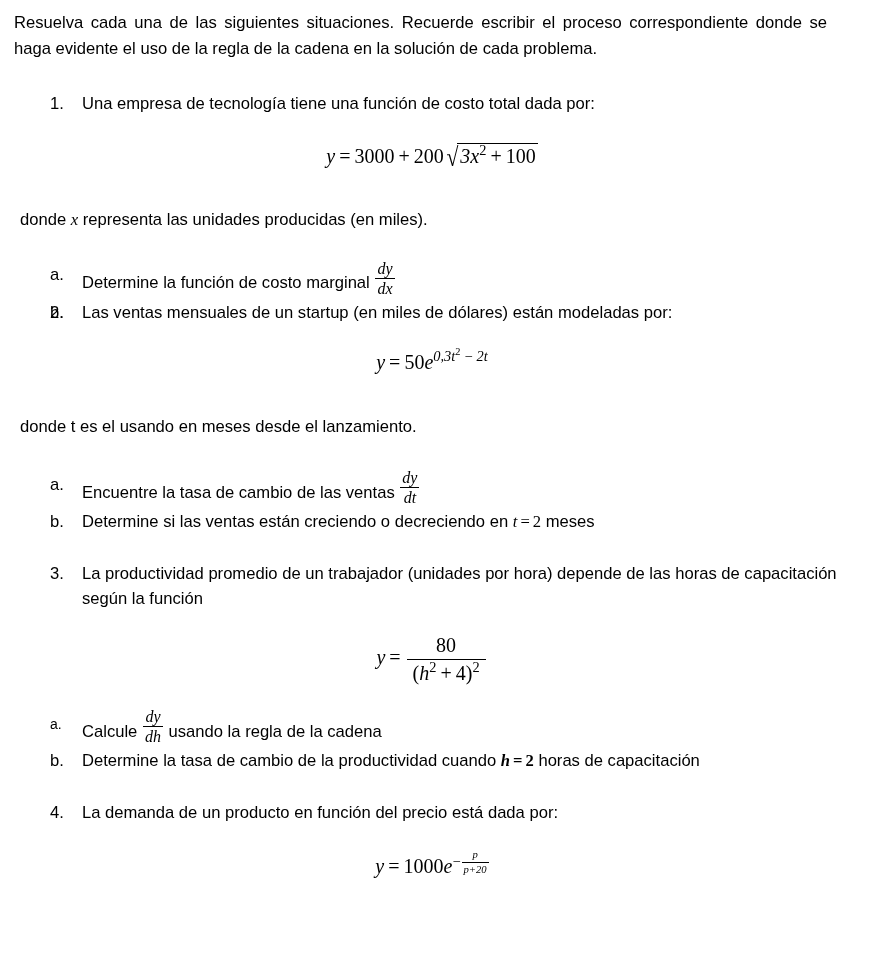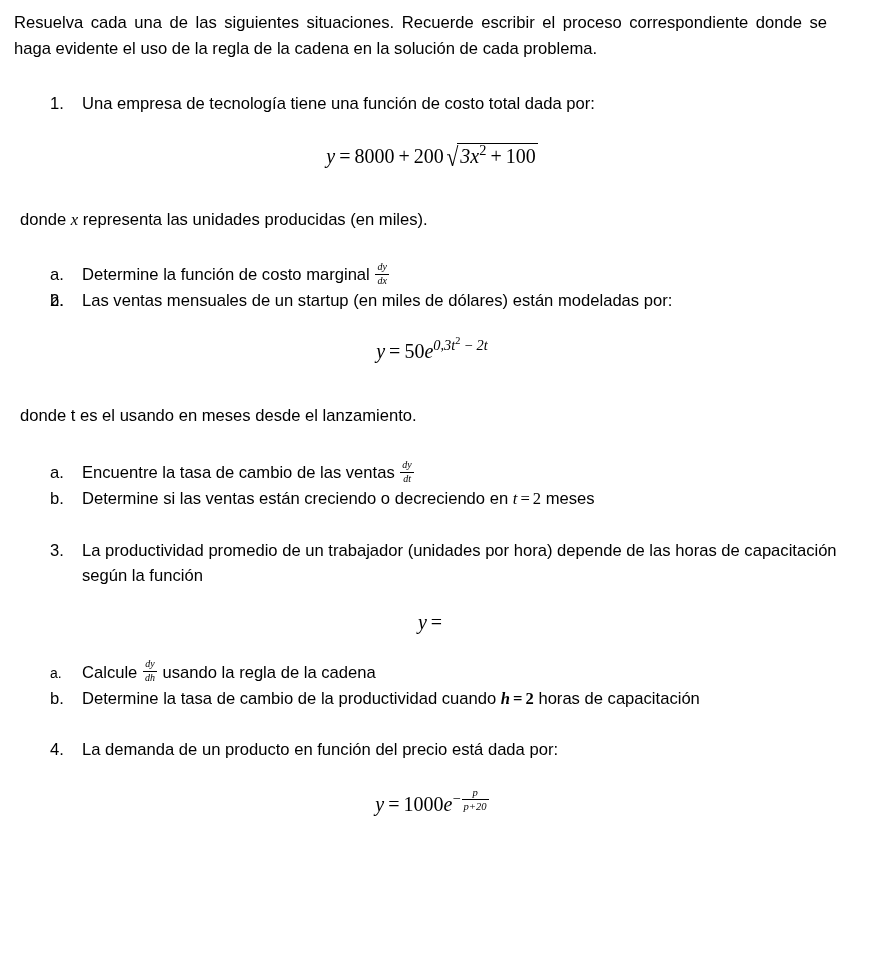--- a/index.html
+++ b/index.html
@@ -85,21 +85,21 @@
   .imath .op { font-style: normal; padding: 0 3px; }
   .imath .num { font-style: normal; }
 
   
   .frac {
     display: inline-block;
     vertical-align: -0.52em;
     text-align: center;
     font-family: "Liberation Serif", serif;
     font-style: italic;
-    font-size: 10px;
+    font-size: 16px;
     line-height: 1.08;
     margin: 0 1px;
     position: relative;
     top: -0.16em;
   }
   .frac > .n {
     display: block;
     padding: 0 2px 1px 2px;
     border-bottom: 1.2px solid #000;
   }
@@ -198,21 +198,21 @@
   <div class="num-list">
     <div class="li">
       <span class="marker">1.</span>
       <span>Una empresa de tecnología tiene una función de costo total dada por:</span>
     </div>
   </div>
 
   <div class="sp26"></div>
 
   <div class="eq">
-    <span class="mi">y</span><span class="mo">=</span><span class="mn">8000</span><span class="mo">+</span><span class="mn">200</span><span class="radical"><span class="sign">√</span><span class="radicand"><span class="mi">3x</span><sup class="ex mn">2</sup><span class="mo">+</span><span class="mn">100</span></span></span>
+    <span class="mi">y</span><span class="mo">=</span><span class="mn">3000</span><span class="mo">+</span><span class="mn">200</span><span class="radical"><span class="sign">√</span><span class="radicand"><span class="mi">3x</span><sup class="ex mn">2</sup><span class="mo">+</span><span class="mn">100</span></span></span>
   </div>
 
   <div class="sp30"></div>
 
   <p class="plain-para"><span>donde </span><span class="imath">x</span><span> representa las unidades producidas (en miles).</span></p>
 
   <div class="sp24"></div>
 
   <div class="let-list">
     <div class="li">
@@ -257,21 +257,21 @@
   <div class="num-list">
     <div class="li">
       <span class="marker">3.</span>
       <span>La productividad promedio de un trabajador (unidades por hora) depende de las horas de capacitación según la función</span>
     </div>
   </div>
 
   <div class="sp22"></div>
 
   <div class="eq">
-    <span class="mi">y</span><span class="mo">=</span>
+    <span class="mi">y</span><span class="mo">=</span><span class="dfrac"><span class="n">80</span><span class="d"><span>(</span><span class="mi">h</span><sup class="ex">2</sup><span class="mo">+</span><span>4</span><span>)</span><sup class="ex">2</sup></span></span>
   </div>
 
   <div class="sp26"></div>
 
   <div class="let-list">
     <div class="li small-marker">
       <span class="marker">a.</span>
       <span>Calcule </span><span class="frac"><span class="n">dy</span><span class="d">dh</span></span><span> usando la regla de la cadena</span>
     </div>
     <div class="li">

